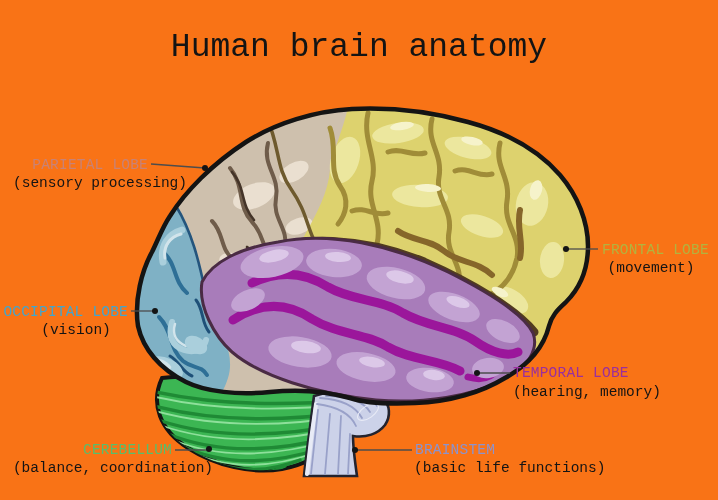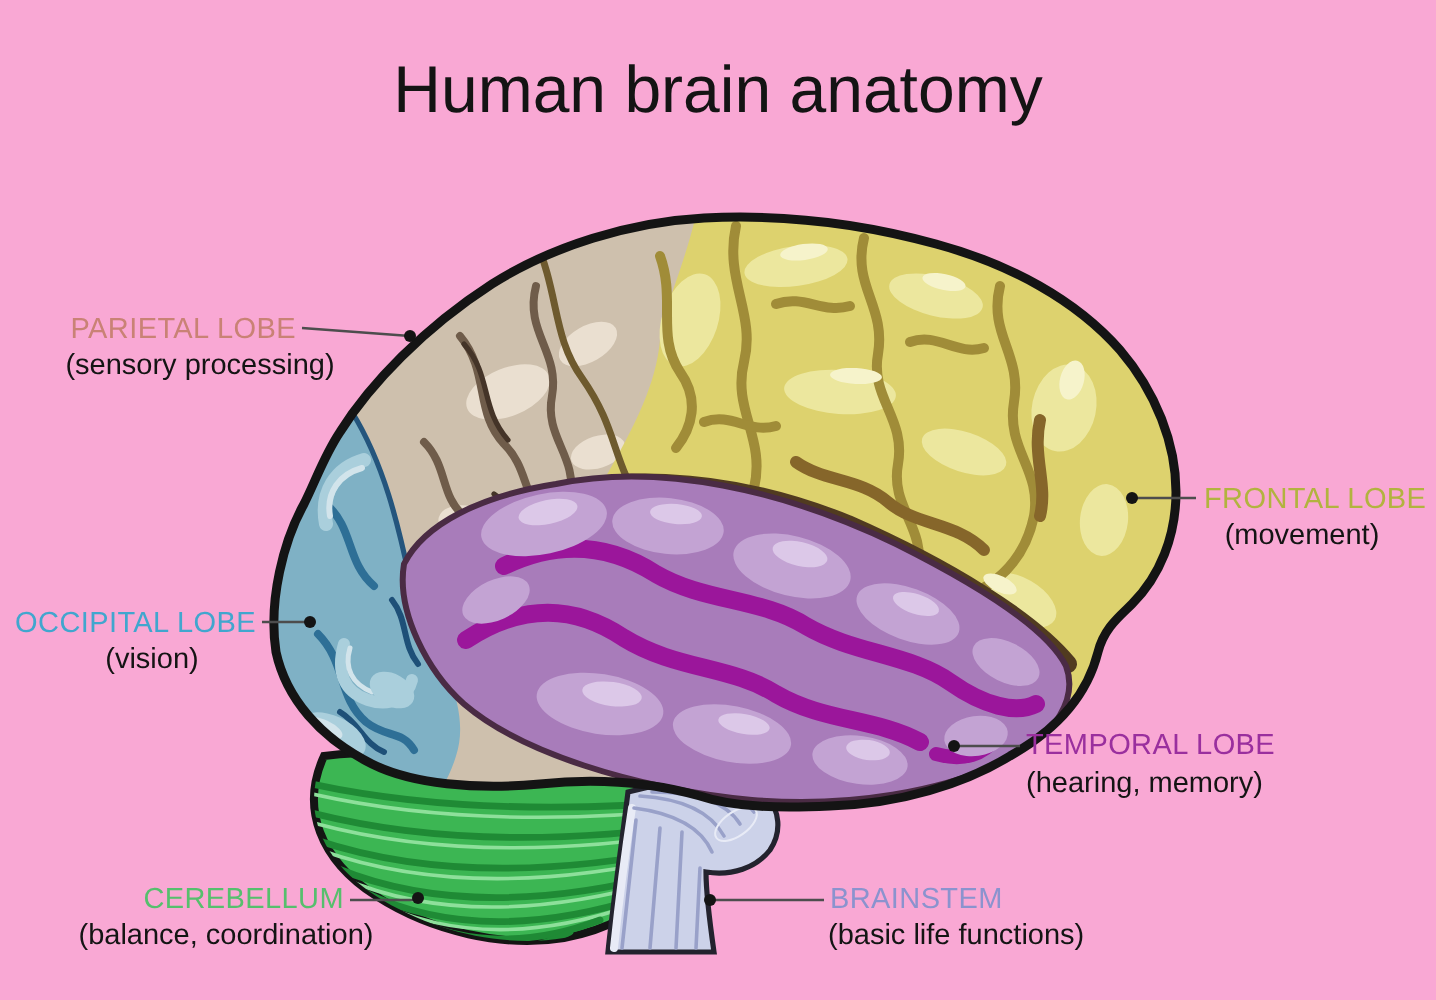--- a/index.html
+++ b/index.html
@@ -1,20 +1,20 @@
 <!DOCTYPE html>
 <html><head>
 <meta charset="utf-8">
 <style>
   html,body{margin:0;padding:0;background:#fff;}
   .stage{
     position:relative;
     width:718px;height:500px;
-    background:#f9a8d4;
-    font-family:Liberation Sans, sans-serif;
+    background:#f97316;
+    font-family:Liberation Mono, monospace;
     overflow:hidden;
   }
   svg{display:block;}
   .title{font-size:33px;fill:#141414;}
   .lbl{font-size:14.5px;letter-spacing:.2px;}
   .fn{font-size:14.5px;fill:#141414;}
   .leader{stroke:#4d4d4d;stroke-width:1.3;}
   .dot{fill:#141414;}
   .fold{fill:none;stroke-linecap:round;stroke-linejoin:round;}
   .y-fold{stroke:#a08c38;stroke-width:5;}

